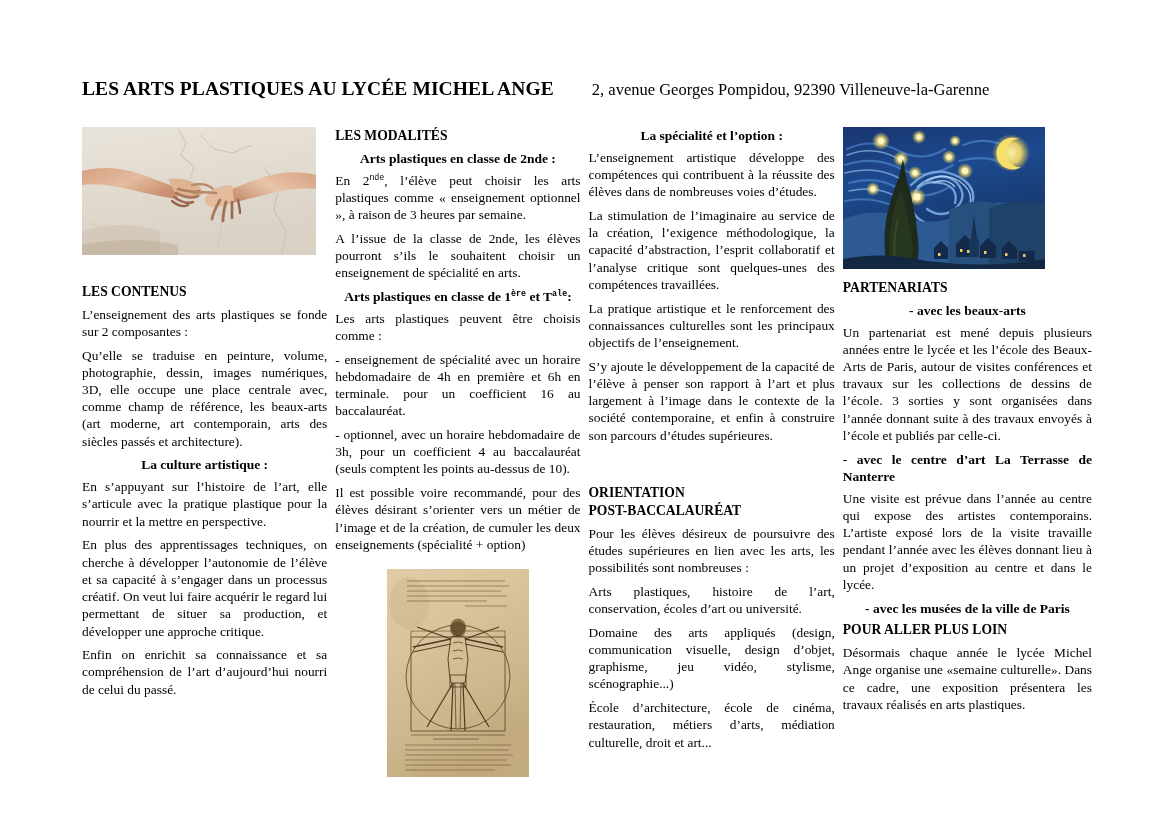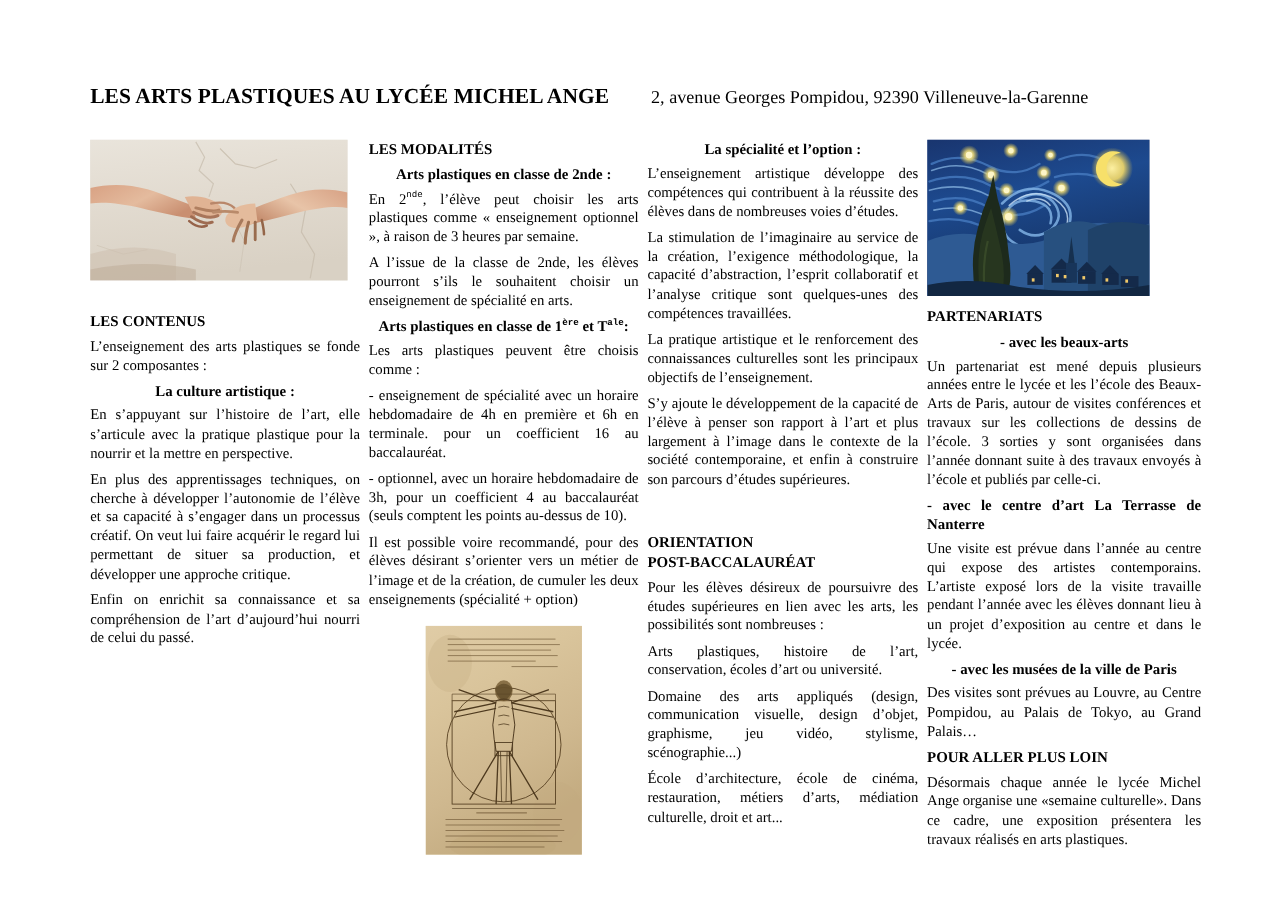--- a/index.html
+++ b/index.html
@@ -192,20 +192,21 @@
           <path d="M136 72 C130 77 126 82 124 87" stroke="#a77characters" stroke-width="2" fill="none"></path>
           <path d="M138 73 C134 80 131 86 130 92" stroke="#a87a5c" stroke-width="2.8" fill="none" stroke-linecap="round"></path>
           <path d="M144 75 C142 82 141 88 141 94" stroke="#a07253" stroke-width="2.8" fill="none" stroke-linecap="round"></path>
           <path d="M150 75 C150 81 150 86 150 91" stroke="#996b4d" stroke-width="2.6" fill="none" stroke-linecap="round"></path>
           <path d="M156 73 C157 78 158 82 158 86" stroke="#946548" stroke-width="2.3" fill="none" stroke-linecap="round"></path>
         </svg>
       </div>
 
       <h2 class="head-major">LES CONTENUS</h2>
       <p class="para">L’enseignement des arts plastiques se fonde sur 2 composantes :</p>
+      <p class="para">Qu’elle se traduise en peinture, volume, photographie, dessin, images numériques, 3D, elle occupe une place centrale avec, comme champ de référence, les beaux-arts (art moderne, art contemporain, arts des siècles passés et architecture).</p>
       <h3 class="head-sub">La culture artistique :</h3>
       <p class="para">En s’appuyant sur l’histoire de l’art, elle s’articule avec la pratique plastique pour la nourrir et la mettre en perspective.</p>
       <p class="para">En plus des apprentissages techniques, on cherche à développer l’autonomie de l’élève et sa capacité à s’engager dans un processus créatif. On veut lui faire acquérir le regard lui permettant de situer sa production, et développer une approche critique.</p>
       <p class="para">Enfin on enrichit sa connaissance et sa compréhension de l’art d’aujourd’hui nourri de celui du passé.</p>
     </div>
 
     <div class="col col-2">
       <h2 class="head-major">LES MODALITÉS</h2>
       <h3 class="head-sub">Arts plastiques en classe de 2nde :</h3>
       <p class="para"><span>En 2</span><sup>nde</sup><span>, l’élève peut choisir les arts plastiques comme « enseignement optionnel », à raison de 3 heures par semaine.</span></p>
@@ -407,19 +408,18 @@
           <path d="M0 132 q40 -8 84 2 q60 8 118 -2 L202 142 L0 142 Z" fill="#122742"></path>
         </svg>
       </div>
 
       <h2 class="head-major">PARTENARIATS</h2>
       <h3 class="head-sub">- avec les beaux-arts</h3>
       <p class="para">Un partenariat est mené depuis plusieurs années entre le lycée et les l’école des Beaux-Arts de Paris, autour de visites conférences et travaux sur les collections de dessins de l’école. 3 sorties y sont organisées dans l’année donnant suite à des travaux envoyés à l’école et publiés par celle-ci.</p>
       <h3 class="head-sub justify">- avec le centre d’art La Terrasse de Nanterre</h3>
       <p class="para">Une visite est prévue dans l’année au centre qui expose des artistes contemporains. L’artiste exposé lors de la visite travaille pendant l’année avec les élèves donnant lieu à un projet d’exposition au centre et dans le lycée.</p>
       <h3 class="head-sub">- avec les musées de la ville de Paris</h3>
-      <p class="para">Des visites sont prévues au Louvre, au Centre Pompidou, au Palais de Tokyo, au Grand Palais…</p>
       <h2 class="head-major">POUR ALLER PLUS LOIN</h2>
       <p class="para">Désormais chaque année le lycée Michel Ange organise une «semaine culturelle». Dans ce cadre, une exposition présentera les travaux réalisés en arts plastiques.</p>
     </div>
 
   </div>
 </div>
 
 </body></html>

